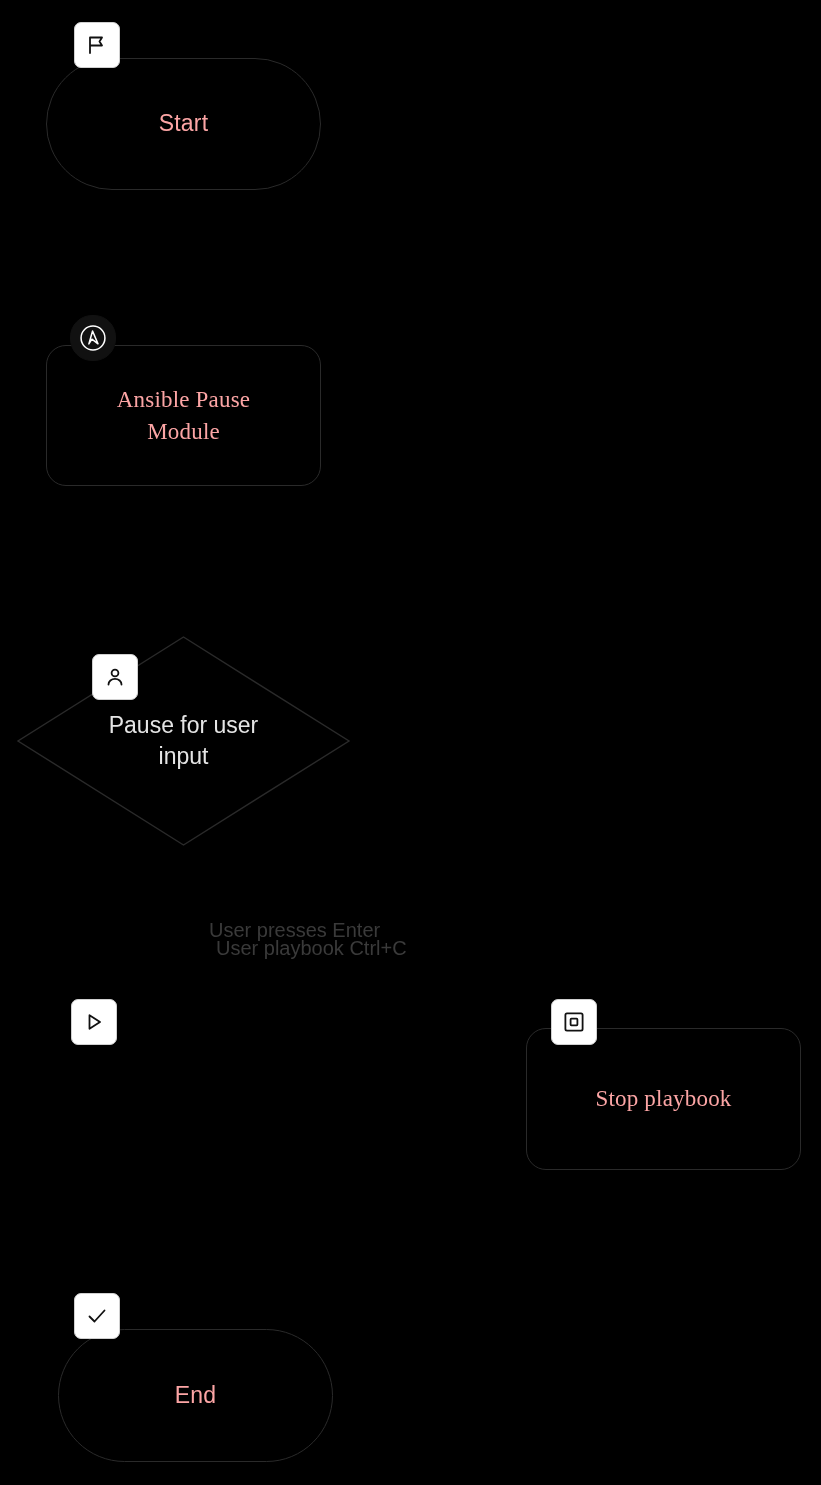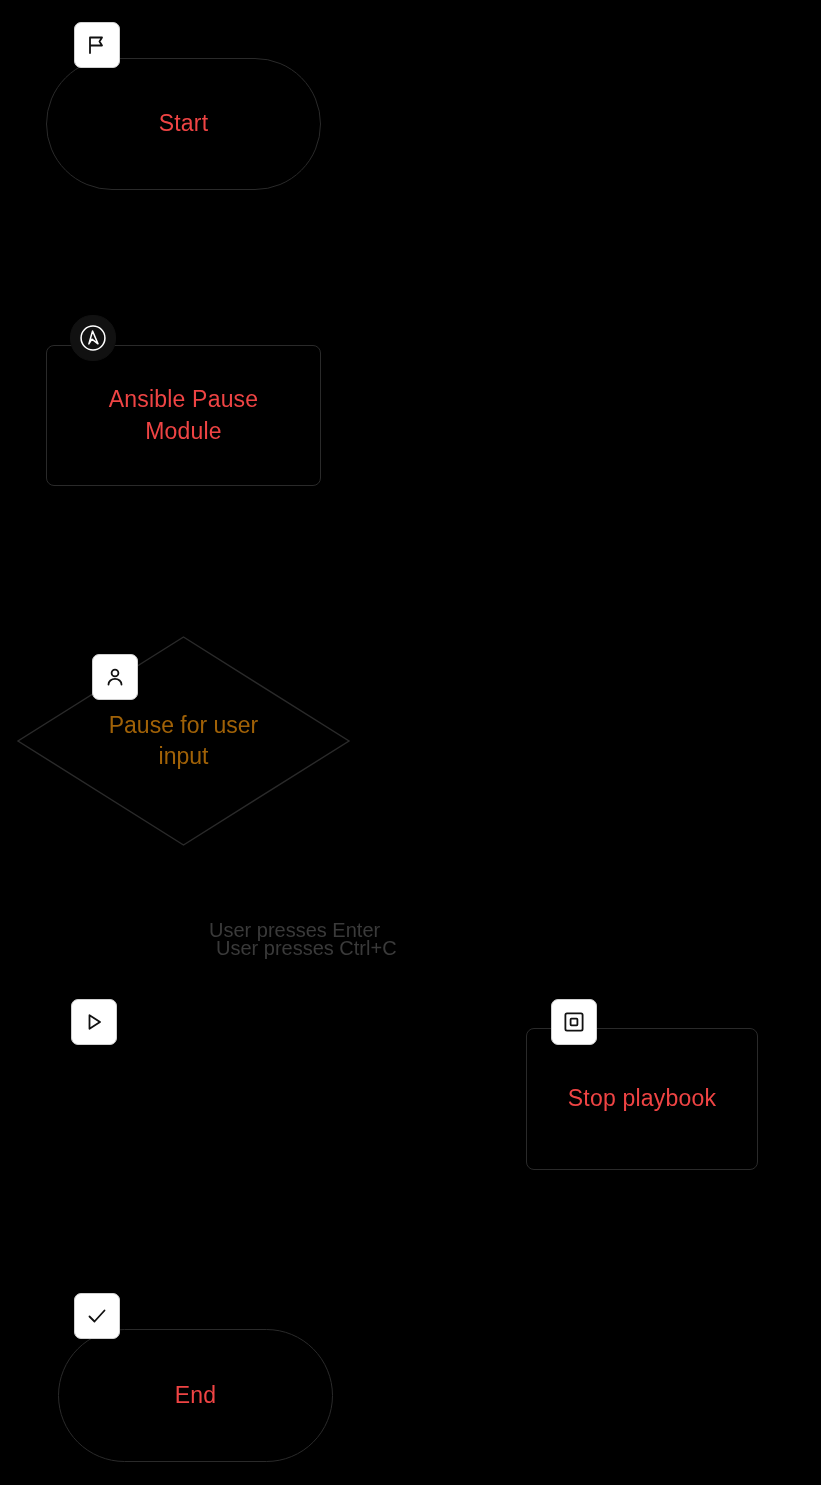--- a/index.html
+++ b/index.html
@@ -23,35 +23,36 @@
     height: 1485px;
   }
   .node {
     position: absolute;
     box-sizing: border-box;
     border: 1px solid #2a2a2a;
     display: flex;
     align-items: center;
     justify-content: center;
     text-align: center;
-    color: #ef4444;
+    color: #fca5a5;
     font-size: 23px;
     line-height: 1.35;
     letter-spacing: 0.2px;
   }
   .node-label {
     display: block;
     padding: 0 12px;
     white-space: pre-line;
   }
   .terminator {
     border-radius: 72px;
   }
   .process {
-    border-radius: 8px;
+    border-radius: 20px;
+    font-family: Liberation Serif, serif;
   }
   .decision-wrap {
     position: absolute;
   }
   .decision-shape {
     position: absolute;
     left: 0;
     top: 0;
     width: 100%;
     height: 100%;
@@ -59,21 +60,21 @@
   .decision-label {
     position: absolute;
     left: 0;
     top: 0;
     width: 100%;
     height: 100%;
     display: flex;
     align-items: center;
     justify-content: center;
     text-align: center;
-    color: #a16207;
+    color: #e5e5e5;
     font-size: 23px;
     line-height: 1.35;
     white-space: pre-line;
   }
   .badge {
     position: absolute;
     width: 44px;
     height: 44px;
     border-radius: 7px;
     background: #ffffff;
@@ -114,30 +115,30 @@
 
   <div class="decision-wrap" style="left:16px; top:635px; width:335px; height:212px;">
     <svg class="decision-shape" viewBox="0 0 335 212">
       <polygon points="167.5,2 333,106 167.5,210 2,106" fill="none" stroke="#2a2a2a" stroke-width="1.4"></polygon>
     </svg>
     <div class="decision-label">Pause for user
 input</div>
   </div>
 
 
-  <div class="node process" style="left:526px; top:1028px; width:232px; height:142px;">
+  <div class="node process" style="left:526px; top:1028px; width:275px; height:142px;">
     <span class="node-label">Stop playbook</span>
   </div>
 
   <div class="node terminator" style="left:58px; top:1329px; width:275px; height:133px;">
     <span class="node-label">End</span>
   </div>
 
   <div class="edge-label" style="left:209px; top:919px;">User presses Enter</div>
-  <div class="edge-label" style="left:216px; top:937px;">User presses Ctrl+C</div>
+  <div class="edge-label" style="left:216px; top:937px;">User playbook Ctrl+C</div>
 
   <div class="badge" style="left:74px; top:22px;">
     <svg width="24" height="24" viewBox="0 0 24 24" fill="none" stroke="#111111" stroke-width="1.8" stroke-linecap="round" stroke-linejoin="round">
       <path d="M5 20V4.5h12l-2.5 4 2.5 4H5"></path>
     </svg>
   </div>
 
   <div class="badge dark" style="left:70px; top:315px;">
     <svg width="26" height="26" viewBox="0 0 24 24">
       <circle cx="12" cy="12" r="11" fill="none" stroke="#ffffff" stroke-width="1.4"></circle>

